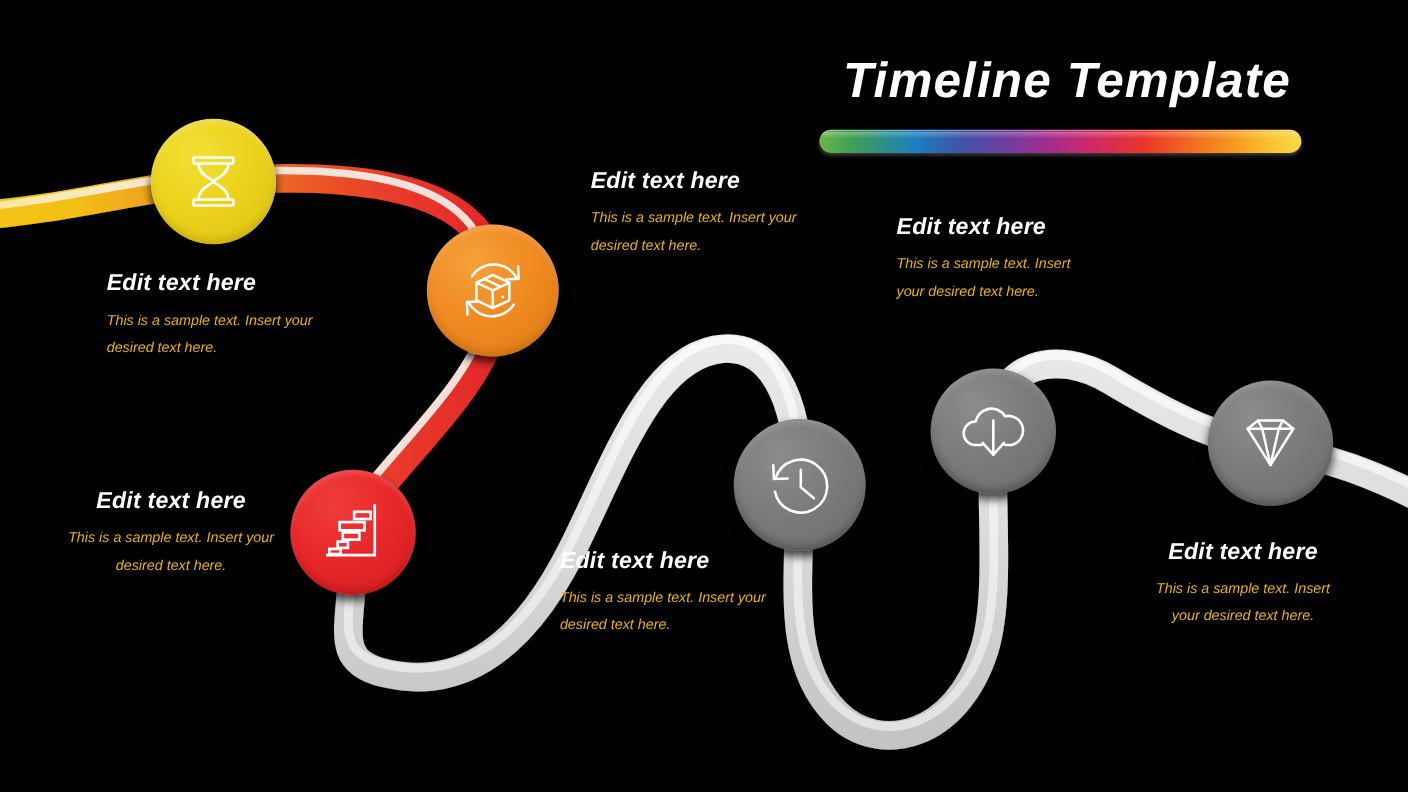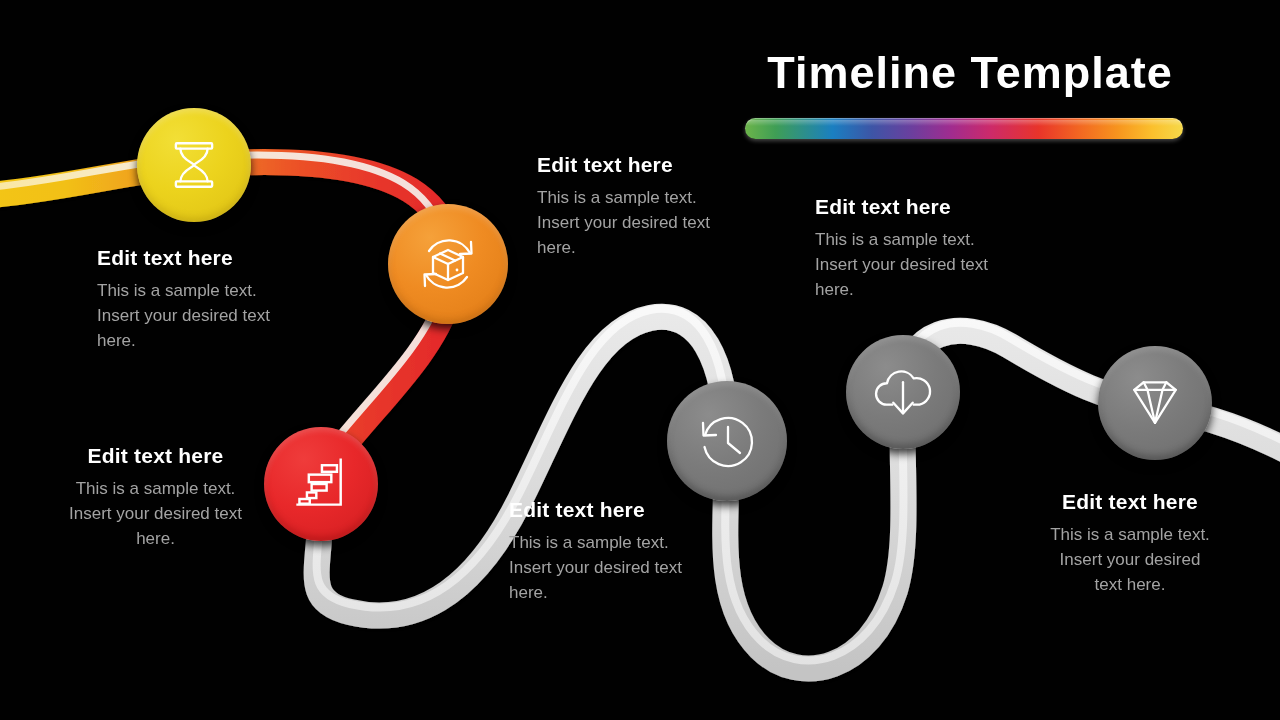--- a/index.html
+++ b/index.html
@@ -1,21 +1,21 @@
 <!DOCTYPE html>
 <html><head>
 <meta charset="utf-8">
 <style>
   html,body{margin:0;padding:0;background:#000;}
   body{
     width:1280px;height:720px;overflow:hidden;position:relative;
     font-family:"Liberation Sans", sans-serif;
     background:#010101;
   }
-  #slide{position:absolute;inset:0;width:1280px;height:720px;}
+  #slide{position:absolute;inset:0;width:1280px;height:720px;font-style:italic;}
 
   
   .title-wrap{position:absolute;left:690px;top:46px;width:560px;text-align:center;}
   .title{
     color:#ffffff;font-size:45px;font-weight:bold;letter-spacing:1.0px;
     line-height:54px;white-space:nowrap;
   }
   .title-bar{
     position:absolute;left:745px;top:118px;width:438px;height:21px;border-radius:11px;
     background:linear-gradient(90deg,
@@ -44,21 +44,21 @@
   .n-orange .disc{background:radial-gradient(circle at 35% 28%, #f5a13a 0%, #ef8b22 45%, #de7a14 100%);
     box-shadow:0 5px 9px rgba(0,0,0,.75), inset 0 -4px 7px rgba(140,70,0,.30), inset 0 3px 6px rgba(255,255,255,.22);}
   .n-red .disc{background:radial-gradient(circle at 35% 28%, #ef3c3b 0%, #e8282a 45%, #d01d20 100%);
     box-shadow:0 5px 9px rgba(0,0,0,.75), inset 0 -4px 7px rgba(120,0,0,.32), inset 0 3px 6px rgba(255,255,255,.20);}
   .n-gray .disc{background:radial-gradient(circle at 35% 28%, #8c8c8c 0%, #7b7b7b 45%, #6b6b6b 100%);
     box-shadow:0 5px 9px rgba(0,0,0,.75), inset 0 -4px 7px rgba(30,30,30,.35), inset 0 3px 6px rgba(255,255,255,.20);}
 
   
   .tb{position:absolute;color:#fff;}
   .tb .head{font-size:21px;font-weight:bold;line-height:22px;margin-bottom:9px;letter-spacing:.2px;}
-  .tb .body{font-size:17px;line-height:25px;font-weight:400;color:#a3a3a3;}
+  .tb .body{font-size:13px;line-height:25px;font-weight:400;color:#eab308;}
 
   .tb-left  {text-align:left;}
   .tb-center{text-align:center;}
 </style>
 </head>
 <body>
 
 <div id="slide">
 
   <svg id="ribbon" viewBox="0 0 1280 720">

